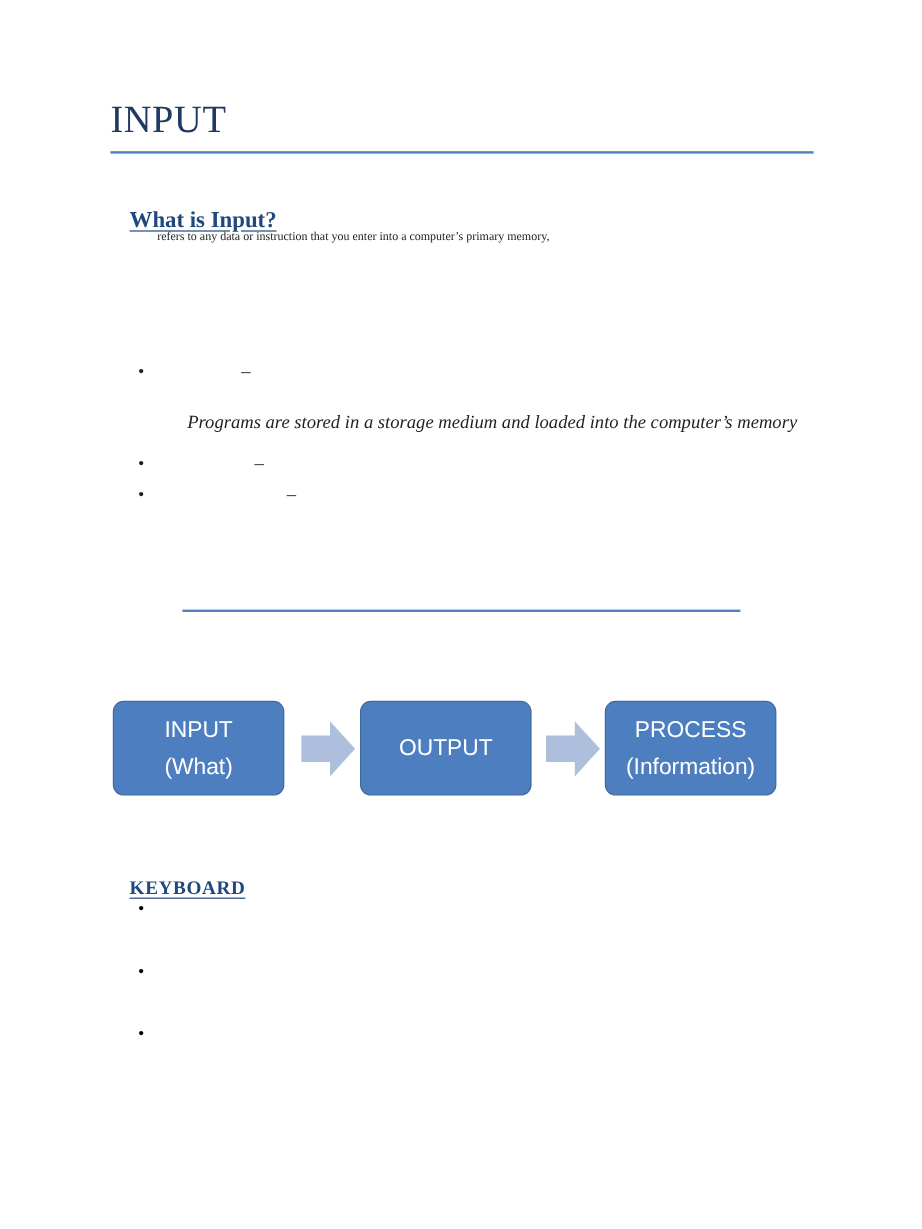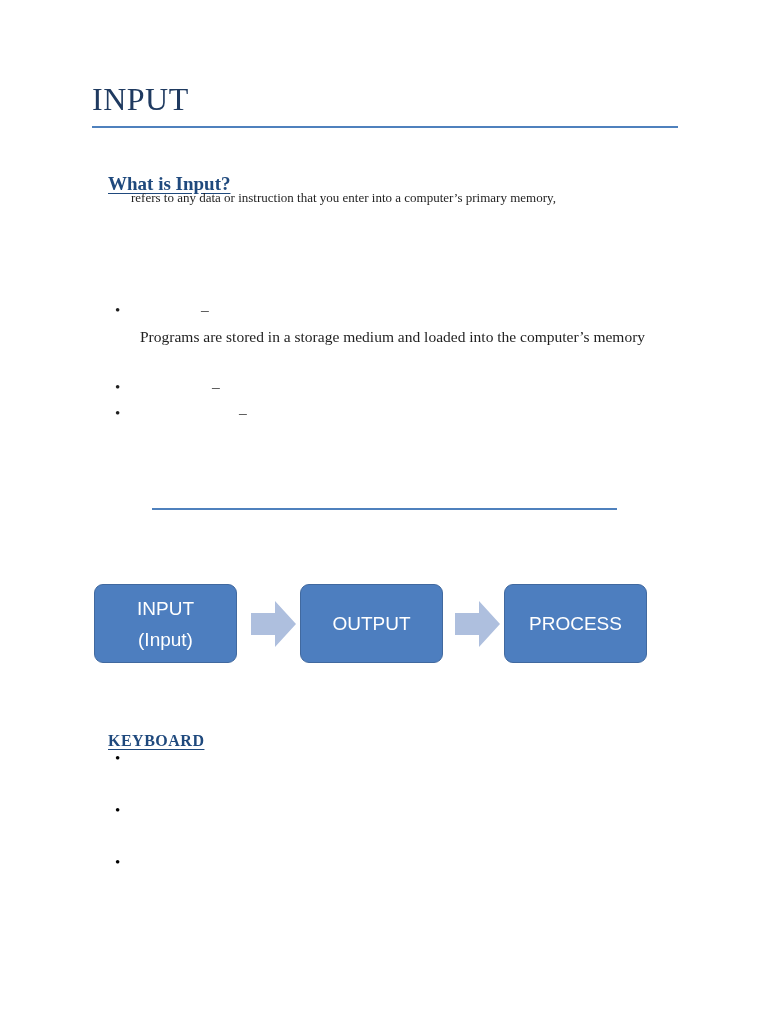--- a/index.html
+++ b/index.html
@@ -32,25 +32,25 @@
     font-weight:bold;
     color:#1f497d;
     text-decoration:underline;
     text-underline-offset:3px;
   }
   .h-what{top:157px;font-size:19px;}
   .h-key{top:716px;font-size:16px;letter-spacing:0.5px;}
   
   .intro{
     position:absolute;left:131px;top:188px;margin:0;
-    font-size:13px;line-height:20px;white-space:nowrap;
+    font-size:10px;line-height:20px;white-space:nowrap;
   }
   .note{
-    position:absolute;left:140px;top:327px;margin:0;
-    font-size:15.5px;line-height:20px;white-space:nowrap;
+    position:absolute;left:140px;top:327px;margin:16px;
+    font-size:15.5px;line-height:20px;white-space:nowrap;font-style:italic;
   }
   
   .b-row{position:absolute;left:0;width:768px;height:20px;font-size:15.5px;}
   .b-row .bullet{position:absolute;left:115px;top:1px;font-size:15px;}
   .b-row .dash{position:absolute;top:0;}
   .row1{top:301px}.row1 .dash{left:201px}
   .row2{top:378px}.row2 .dash{left:212px}
   .row3{top:404px}.row3 .dash{left:239px}
   
   .mid-rule{
@@ -103,38 +103,39 @@
 
   <div class="b-row row3">
     <span class="bullet">•</span>
     <span class="dash">–</span>
   </div>
 
   <div class="mid-rule"></div>
 
   <div class="flow-box box1">
     <span>INPUT</span>
-    <span>(Input)</span>
+    <span>(What)</span>
   </div>
 
   <svg class="arrow arrow1" viewBox="0 0 46 48">
     <polygon points="0,13 24,13 24,1 45,24 24,47 24,35 0,35" fill="#aebfde"></polygon>
   </svg>
 
   <div class="flow-box box2">
     <span>OUTPUT</span>
     <span></span>
   </div>
 
   <svg class="arrow arrow2" viewBox="0 0 46 48">
     <polygon points="0,13 24,13 24,1 45,24 24,47 24,35 0,35" fill="#aebfde"></polygon>
   </svg>
 
   <div class="flow-box box3">
     <span>PROCESS</span>
+    <span>(Information)</span>
   </div>
 
   <h2 class="heading h-key">KEYBOARD</h2>
 
   <span class="k-bullet kb1">•</span>
   <span class="k-bullet kb2">•</span>
   <span class="k-bullet kb3">•</span>
 
 </div>
 

